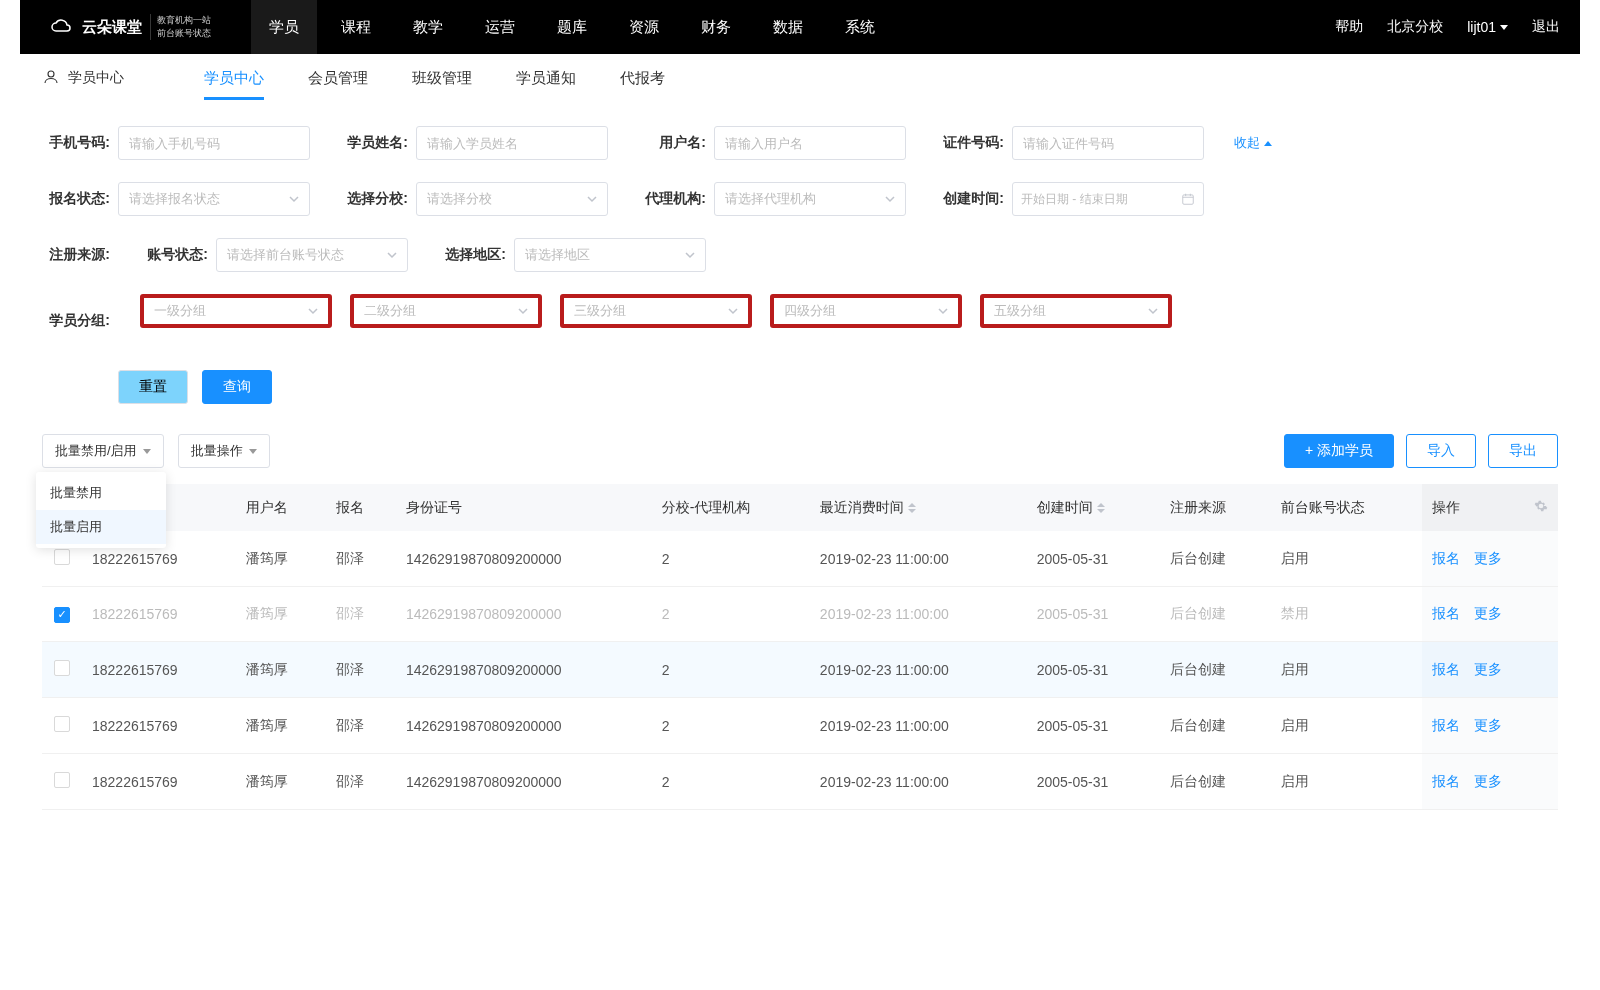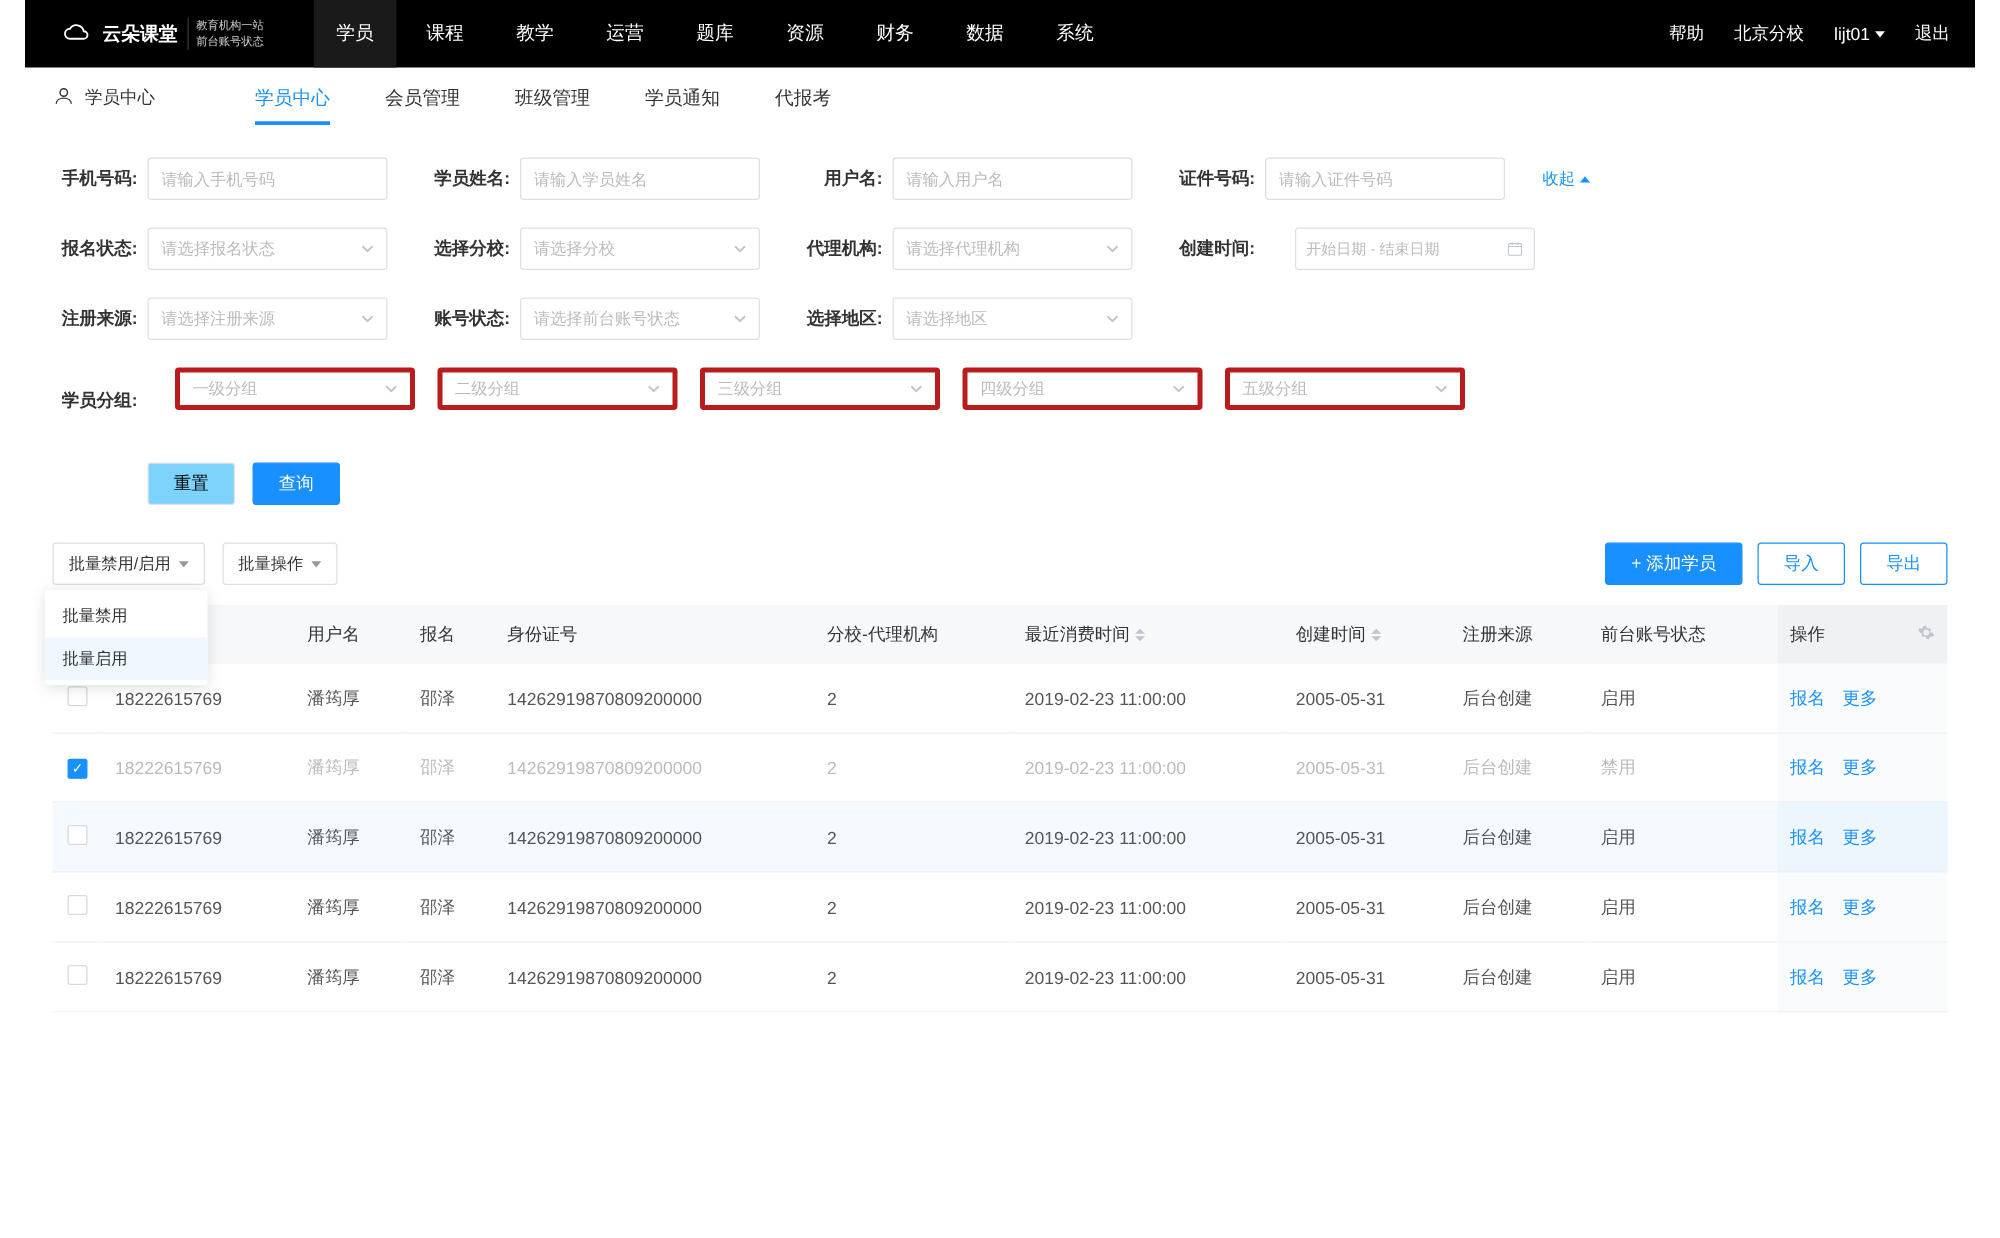--- a/index.html
+++ b/index.html
@@ -30,21 +30,21 @@
 
     
     .filter-area { padding: 24px 42px 0; }
     .filter-row { display: flex; gap: 30px; margin-bottom: 22px; align-items:center; flex-wrap:wrap;}
     .filter-item { display: flex; align-items: center; gap: 8px; }
     .filter-label { width: 68px; text-align: right; color:#333; font-size:14px;font-weight:bold; }
     .filter-input { width: 192px; height: 34px; border:1px solid #dcdfe6; border-radius:3px; padding:0 10px; font-size:13px; color:#333; outline:none; }
     .filter-input::placeholder{ color:#bbb; }
     .filter-select { width: 192px; height: 34px; border:1px solid #dcdfe6; border-radius:3px; padding:0 10px; font-size:13px; color:#bbb; display:flex; align-items:center; justify-content:space-between; cursor:pointer; background:#fff;}
     .chevron-icon { width:10px; height:10px; color:#c0c4cc; }
-    .filter-date { width:192px; height:34px; border:1px solid #dcdfe6; border-radius:3px; padding:0 8px; font-size:12px; color:#bbb; display:flex; align-items:center; justify-content:space-between; cursor:pointer;margin-left:24px;}
+    .filter-date { width:192px; height:34px; border:1px solid #dcdfe6; border-radius:3px; padding:0 8px; font-size:12px; color:#bbb; display:flex; align-items:center; justify-content:space-between; cursor:pointer;}
     .collapse-link { color:#1890ff; cursor:pointer; display:flex; align-items:center; gap:4px; font-size:13px;}
     .caret-up-blue{width:0;height:0;border-left:4px solid transparent;border-right:4px solid transparent;border-bottom:5px solid #1890ff;}
 
     .group-selects { display:flex; gap:18px; margin-left: 76px; margin-bottom:20px;}
     .group-select { width: 192px; height: 34px; border:4px solid #b91c1c; border-radius:3px; padding:0 10px; font-size:13px; color:#bbb; display:flex; align-items:center; justify-content:space-between; cursor:pointer;}
 
     .action-buttons { margin-left: 76px; display:flex; gap:14px; }
     .btn { height:34px; padding: 0 20px; border-radius:3px; cursor:pointer; font-size:14px; display:inline-flex;align-items:center;justify-content:center;border:1px solid #dcdfe6;background:#7dd3fc;}
     .btn-primary { background:#1890ff; color:#fff; border-color:#1890ff; }
 
@@ -197,26 +197,20 @@
           <svg width="14" height="14" viewBox="0 0 24 24" class="calendar-icon">
             <rect x="3" y="5" width="18" height="16" rx="2" fill="none" stroke="currentColor" stroke-width="1.5"></rect>
             <path d="M3 9h18M8 3v4M16 3v4" stroke="currentColor" stroke-width="1.5"></path>
           </svg>
         </div>
       </div>
     </div>
   <div class="filter-row" id="filter-row3">
       <div class="filter-item">
         <span class="filter-label">注册来源:</span>
-        <div class="filter-select">
-          <span>请选择注册来源</span>
-          <svg class="chevron-icon" viewBox="0 0 10 10">
-            <path d="M1 3l4 4 4-4" fill="none" stroke="currentColor" stroke-width="1.5"></path>
-          </svg>
-        </div>
       </div>
       <div class="filter-item">
         <span class="filter-label">账号状态:</span>
         <div class="filter-select">
           <span>请选择前台账号状态</span>
           <svg class="chevron-icon" viewBox="0 0 10 10">
             <path d="M1 3l4 4 4-4" fill="none" stroke="currentColor" stroke-width="1.5"></path>
           </svg>
         </div>
       </div>

